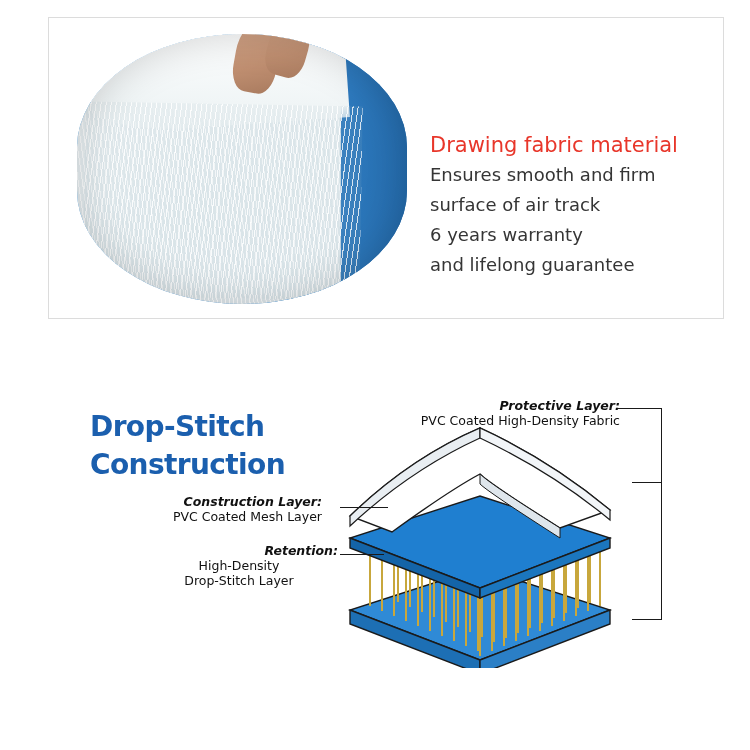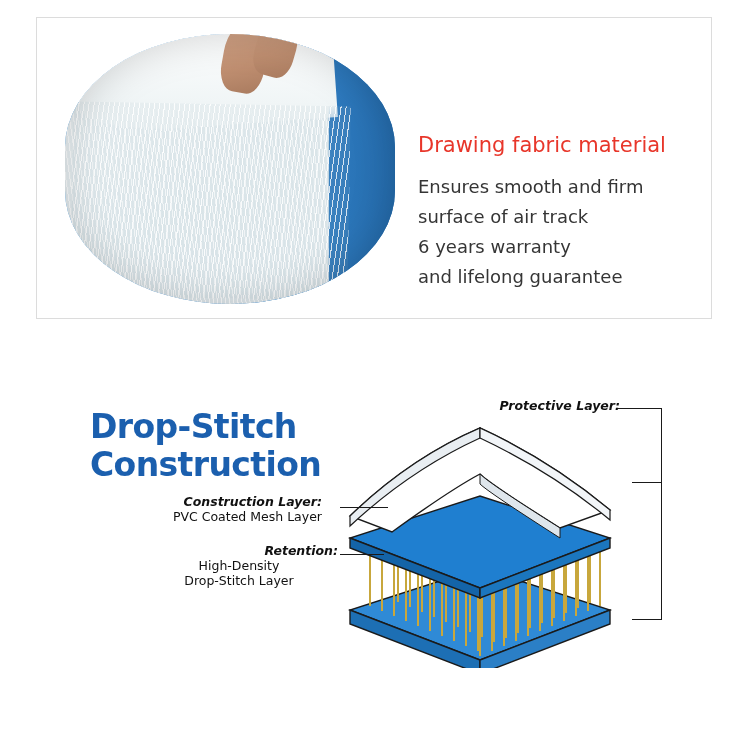--- a/index.html
+++ b/index.html
@@ -11,21 +11,21 @@
     width: 750px;
     height: 750px;
     font-family: "DejaVu Sans", sans-serif;
     position: relative;
     overflow: hidden;
   }
 
   
   .top-panel {
     position: absolute;
-    left: 36px;
+    left: 48px;
     top: 17px;
     width: 676px;
     height: 302px;
     border: 1px solid #dcdcdc;
     background: #ffffff;
     box-sizing: border-box;
   }
 
   .photo {
     position: absolute;
@@ -105,21 +105,21 @@
     top: 112px;
     width: 280px;
   }
   .top-heading {
     color: #e8362a;
     font-size: 21px;
     line-height: 30px;
     white-space: nowrap;
   }
   .top-lines {
-    margin-top: 12px;
+    margin-top: 0;
     color: #353535;
     font-size: 18px;
     line-height: 30px;
   }
   .top-lines div { white-space: nowrap; }
 
   
   .diagram {
     position: absolute;
     left: 0;
@@ -128,21 +128,21 @@
     height: 360px;
   }
 
   .ds-title {
     position: absolute;
     left: 90px;
     top: 48px;
     color: #1b5fae;
     font-family: "DejaVu Sans", sans-serif;
     font-weight: bold;
-    font-size: 33px;
+    font-size: 28px;
     line-height: 38px;
     letter-spacing: -0.6px;
   }
   .ds-title .l2 { display: block; }
 
   .callout {
     position: absolute;
     text-align: right;
     color: #111111;
     font-size: 12.5px;
@@ -268,20 +268,21 @@
     </svg>
   </div>
 
   <div class="leader h" style="left:618px; top:48px; width:44px;"></div>
   <div class="leader v" style="left:661px; top:48px; height:212px;"></div>
   <div class="leader h" style="left:632px; top:122px; width:30px;"></div>
   <div class="leader h" style="left:632px; top:259px; width:30px;"></div>
 
   <div class="callout" style="left:362px; top:38px; width:258px;">
     <div class="c-title">Protective Layer:</div>
+    <div class="c-sub">PVC Coated High-Density Fabric</div>
   </div>
 
   <div class="callout" style="left:102px; top:134px; width:220px;">
     <div class="c-title">Construction Layer:</div>
     <div class="c-sub">PVC Coated Mesh Layer</div>
   </div>
   <div class="leader h" style="left:340px; top:147px; width:48px;"></div>
 
   <div class="callout" style="left:140px; top:183px; width:198px;">
     <div class="c-title">Retention:</div>

